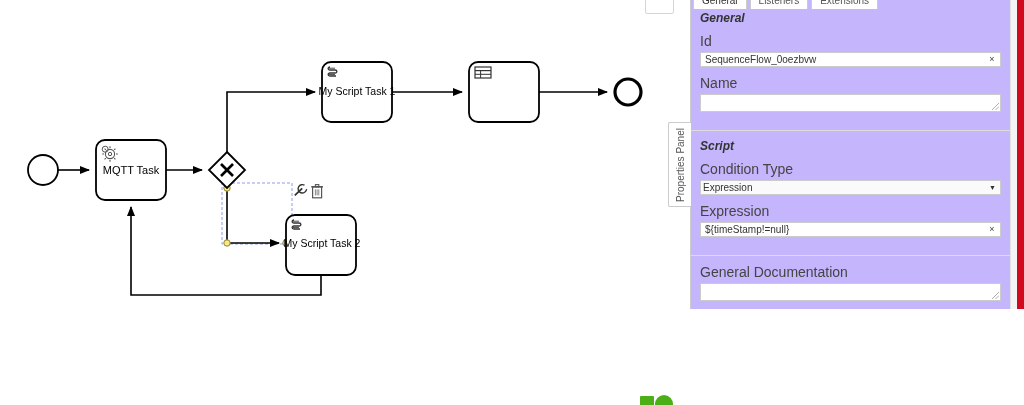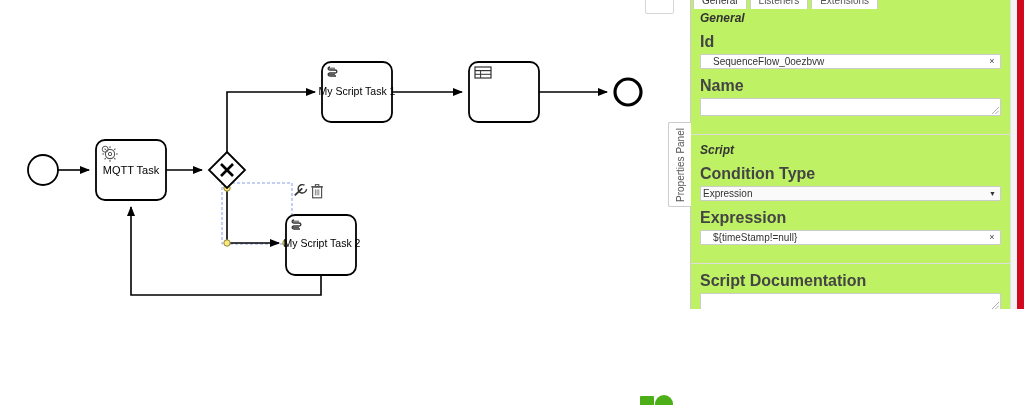--- a/index.html
+++ b/index.html
@@ -29,21 +29,21 @@
     background: #ffffff;
     overflow: hidden;
   }
   #canvas svg { display: block; }
 
   
   #props-panel {
     position: absolute;
     left: 690px; top: 0;
     width: 334px; height: 309px;
-    background: #bef264;
+    background: #c4b5fd;
     border-left: 1px solid #cccccc;
     box-sizing: border-box;
     overflow: hidden;
   }
   #panel-scroll {
     position: absolute;
     left: 0; top: 0;
     right: 14px; bottom: 0;
     overflow: hidden;
   }
@@ -75,36 +75,35 @@
     font-style: italic;
     font-weight: bold;
     font-size: 12px;
     color: #333333;
     margin: 0 0 8px 0;
   }
   .field { margin-bottom: 8px; }
   .field:last-child { margin-bottom: 8px; }
   .field-label {
     display: block;
-    font-size: 16px;
+    font-size: 14px;
     color: #444444;
     margin-bottom: 3px;
-    font-weight: bold;
   }
   .input-wrap { position: relative; }
   .txt {
     box-sizing: border-box;
     width: 100%;
     height: 15px;
     border: 1px solid #cccccc;
     background: #ffffff;
     font-family: "Liberation Sans", sans-serif;
     font-size: 10px;
     color: #333333;
-    padding: 1px 16px 1px 12px;
+    padding: 1px 16px 1px 4px;
     outline: none;
     border-radius: 1px;
   }
   .clear-btn {
     position: absolute;
     right: 3px; top: 0px;
     width: 12px; height: 15px;
     line-height: 15px;
     text-align: center;
     font-size: 9px;
@@ -415,21 +414,21 @@
           <div class="input-wrap">
             <input class="txt" type="text" value="${timeStamp!=null}" style="">
             <button class="clear-btn">×</button>
           </div>
         </div>
       </div>
 
       <div class="group" style="border-bottom:none;">
 
         <div class="field">
-          <label class="field-label">Script Documentation</label>
+          <label class="field-label">General Documentation</label>
           <div class="input-wrap">
             <textarea class="ta" style=""></textarea>
             <svg class="resize-grip" viewBox="0 0 7 7">
               <line x1="7" y1="0" x2="0" y2="7" stroke="#999999" stroke-width="0.8"></line>
               <line x1="7" y1="3.5" x2="3.5" y2="7" stroke="#999999" stroke-width="0.8"></line>
             </svg>
           </div>
         </div>
       </div>
 

